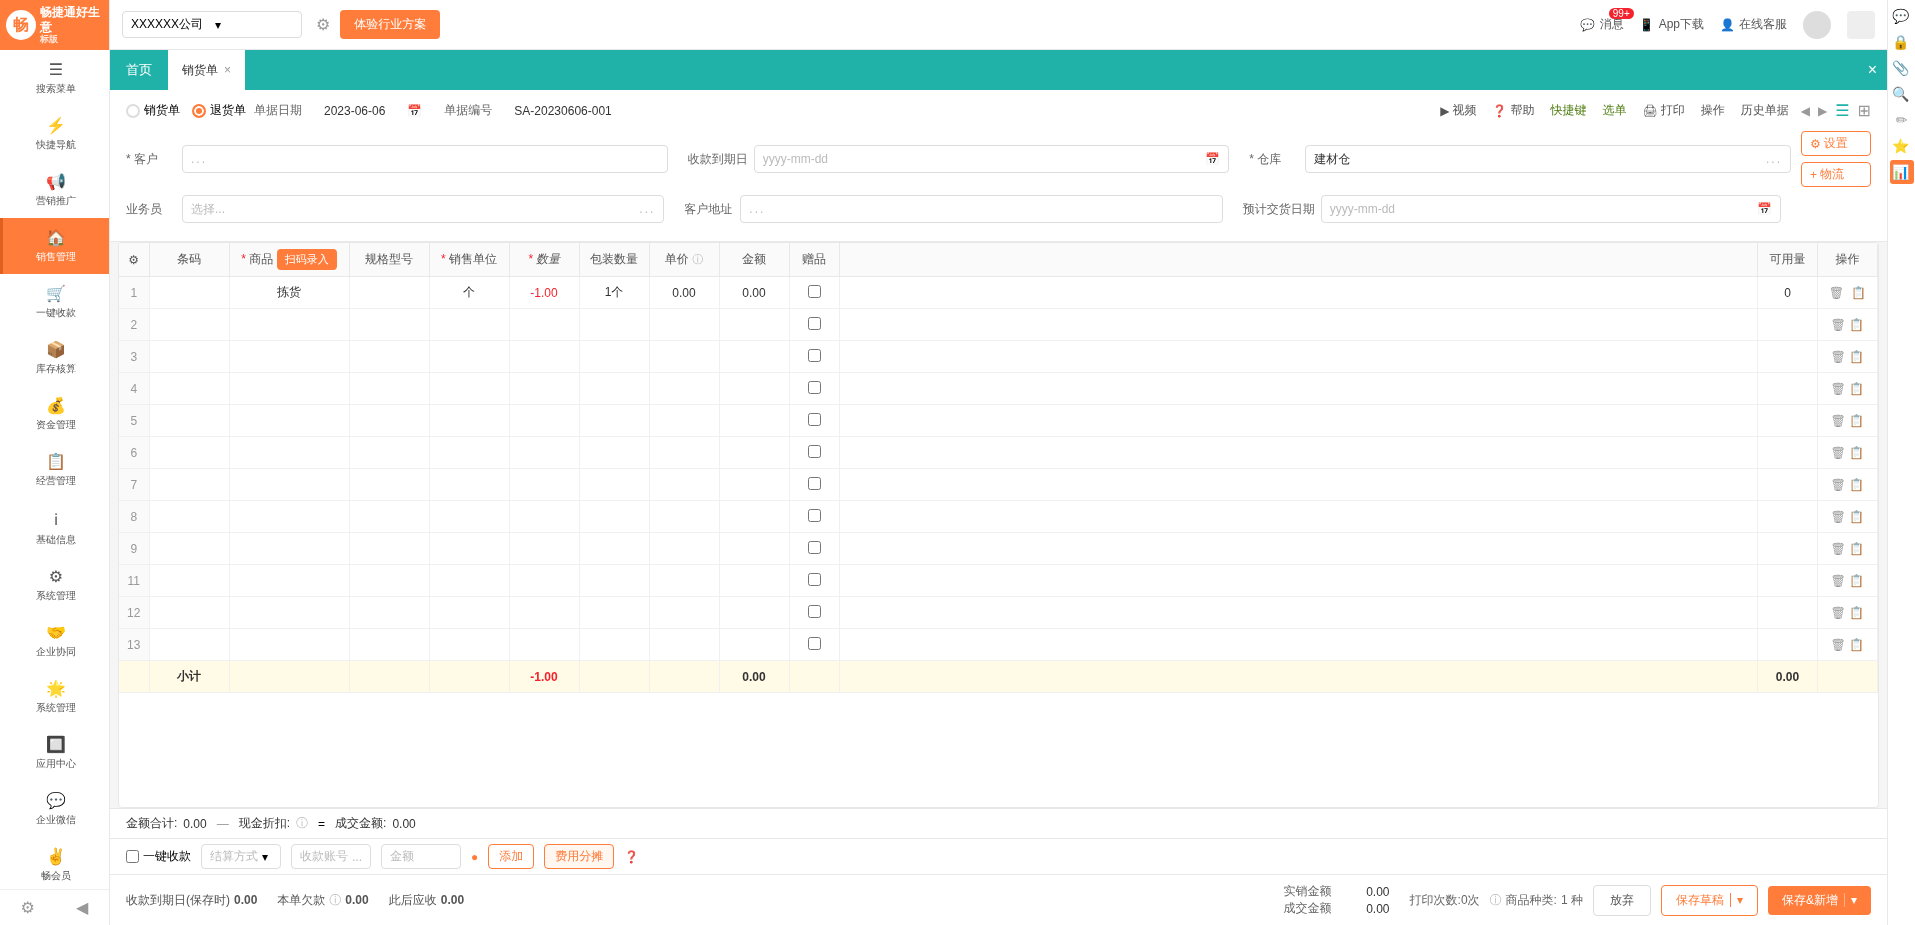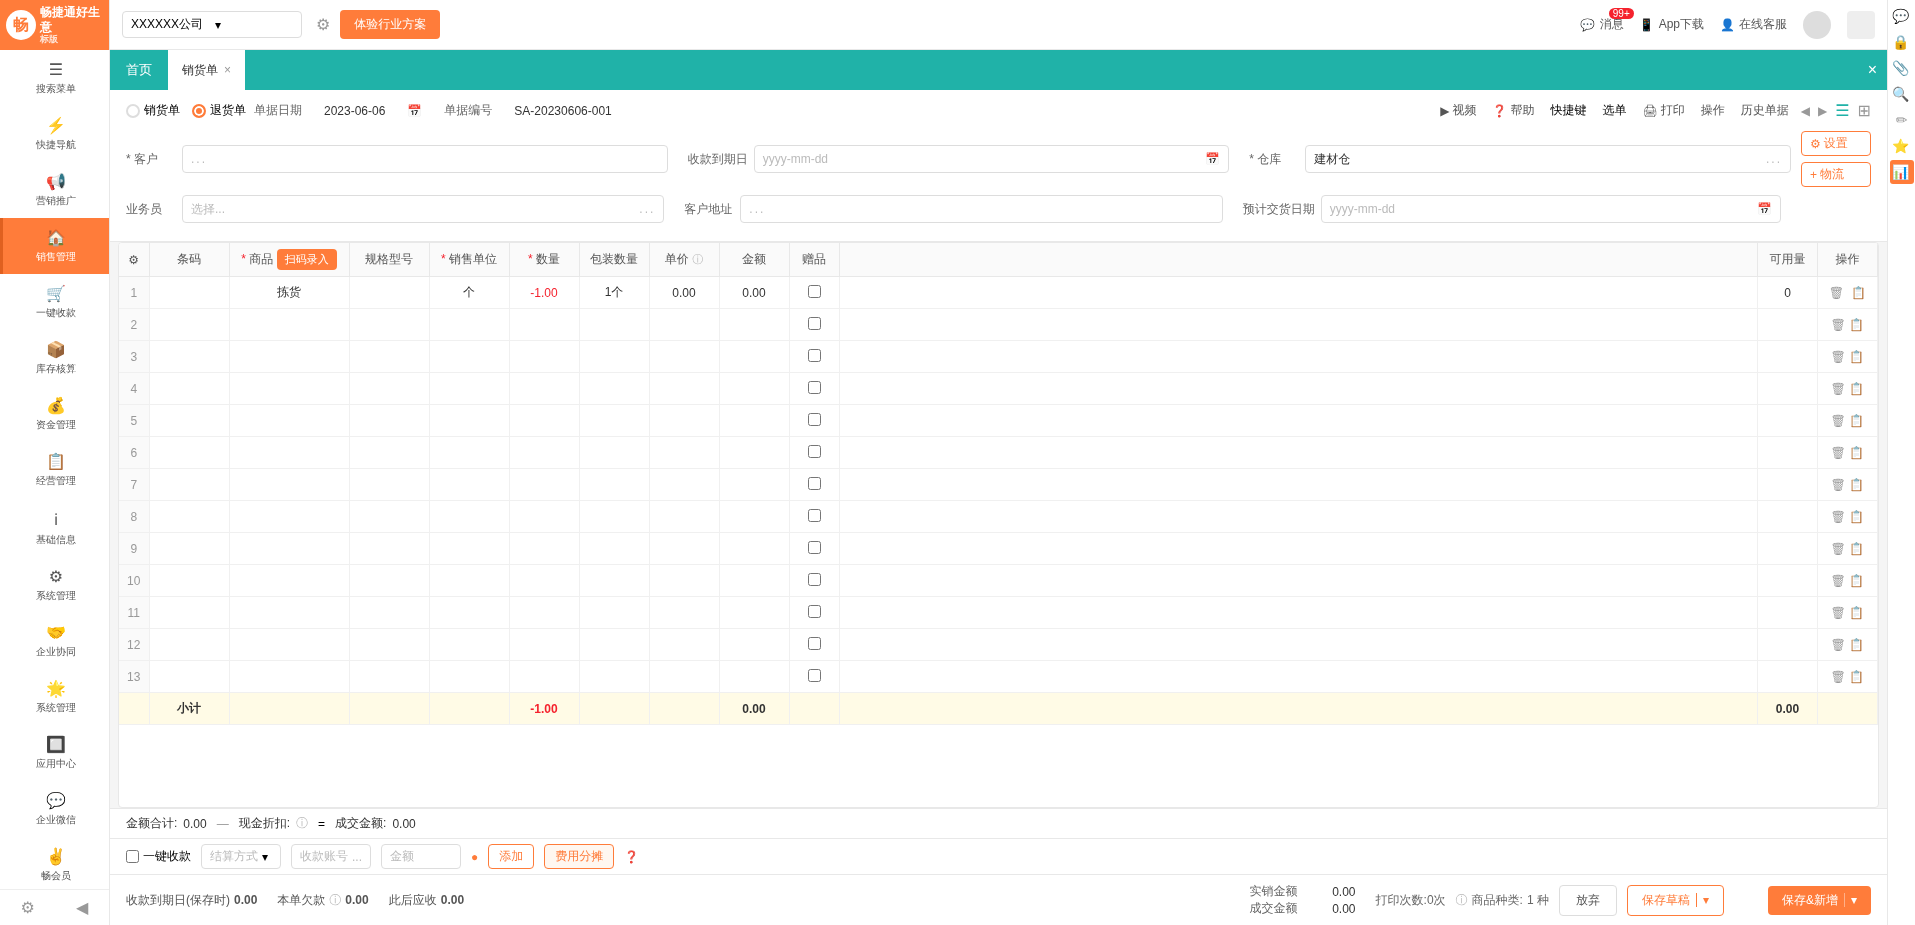--- a/index.html
+++ b/index.html
@@ -82,21 +82,21 @@
       display: flex; align-items: center; gap: 8px; margin-bottom: 10px;
     }
     .radio-group { display: flex; align-items: center; gap: 12px; }
     .radio-item { display: flex; align-items: center; gap: 4px; cursor: pointer; }
     .radio-dot { width: 14px; height: 14px; border-radius: 50%; border: 2px solid #ddd; }
     .radio-dot.active { border-color: #ff7c3a; background: #ff7c3a; box-shadow: inset 0 0 0 2px #fff; }
     .form-meta { display: flex; align-items: center; gap: 22px; color: #555; }
     .form-meta-label { color: #666; }
     .toolbar-right { margin-left: auto; display: flex; align-items: center; gap: 8px; color: #555; }
     .toolbar-btn { display: flex; align-items: center; gap: 3px; cursor: pointer; color: #555; padding: 2px 4px; }
-    .toolbar-btn-orange { color: #000000; text-align: center; }
+    .toolbar-btn-orange { color: #4d7c0f; text-align: center; }
     .form-row { display: flex; align-items: center; width: 100%; margin-bottom: 8px; gap: 0; }
     .form-field { display: flex; align-items: center; flex: 1; gap: 6px; }
     .form-field-label { color: #666; white-space: nowrap; min-width: 50px; }
     .form-input {
       flex: 1; border: 1px solid #ddd; border-radius: 4px; padding: 4px 8px;
       color: #333; background: #fff; cursor: pointer; display: flex; align-items: center;
       justify-content: space-between; min-height: 28px;
     }
     .form-input-dots { color: #bbb; letter-spacing: 2px; }
 
@@ -427,21 +427,21 @@
         <thead>
           <tr>
             <th style="width:30px;">⚙</th>
             <th style="width:80px;">条码</th>
             <th style="width:120px;">
               <span style="color:#f5222d;">*</span> 商品
               <button class="scan-btn">扫码录入</button>
             </th>
             <th style="width:80px;margin-left:48px;">规格型号</th>
             <th style="width:80px;"><span style="color:#f5222d;">*</span> 销售单位</th>
-            <th style="width:70px;"><span style="color:#f5222d;">*</span> 数量</th>
+            <th style="width:70px;font-style:italic;"><span style="color:#f5222d;">*</span> 数量</th>
             <th style="width:70px;">包装数量</th>
             <th style="width:70px;">单价 <span style="color:#bbb; font-size:11px;">ⓘ</span></th>
             <th style="width:70px;">金额</th>
             <th style="width:50px;">赠品</th>
             <th style="flex:1; min-width:200px;"></th>
             <th style="width:60px;">可用量</th>
             <th style="width:60px;">操作</th>
           </tr>
         </thead>
         <tbody>
@@ -577,35 +577,20 @@
               <td></td>
               <td></td>
               <td></td>
               <td></td>
               <td><input type="checkbox" style=""></td>
               <td></td>
               <td></td>
               <td><span style="cursor:pointer;color:#999;">🗑</span><span style="cursor:pointer;color:#999;margin-left:4px;">📋</span></td>
             </tr>
           <tr>
-              <td class="row-num">10</td>
-              <td></td>
-              <td></td>
-              <td></td>
-              <td></td>
-              <td></td>
-              <td></td>
-              <td></td>
-              <td></td>
-              <td><input type="checkbox" style=""></td>
-              <td></td>
-              <td></td>
-              <td><span style="cursor:pointer;color:#999;">🗑</span><span style="cursor:pointer;color:#999;margin-left:4px;">📋</span></td>
-            </tr>
-          <tr>
               <td class="row-num">11</td>
               <td></td>
               <td></td>
               <td></td>
               <td></td>
               <td></td>
               <td></td>
               <td></td>
               <td></td>
               <td><input type="checkbox" style=""></td>
@@ -734,21 +719,21 @@
           <span>商品种类:</span>
           <span>1 种</span>
         </div>
         <button class="btn-discard">放弃</button>
         <div style="display:flex; align-items:center;">
           <button class="btn-save-draft">
             <span>保存草稿</span>
             <span class="btn-arrow-orange">▾</span>
           </button>
         </div>
-        <div style="display:flex; align-items:center;margin-left:34px;">
+        <div style="display:flex; align-items:center;">
           <button class="btn-save-new">
             <span>保存&amp;新增</span>
             <span class="btn-arrow">▾</span>
           </button>
         </div>
       </div>
     </div>
   </div>
 </div>
 

